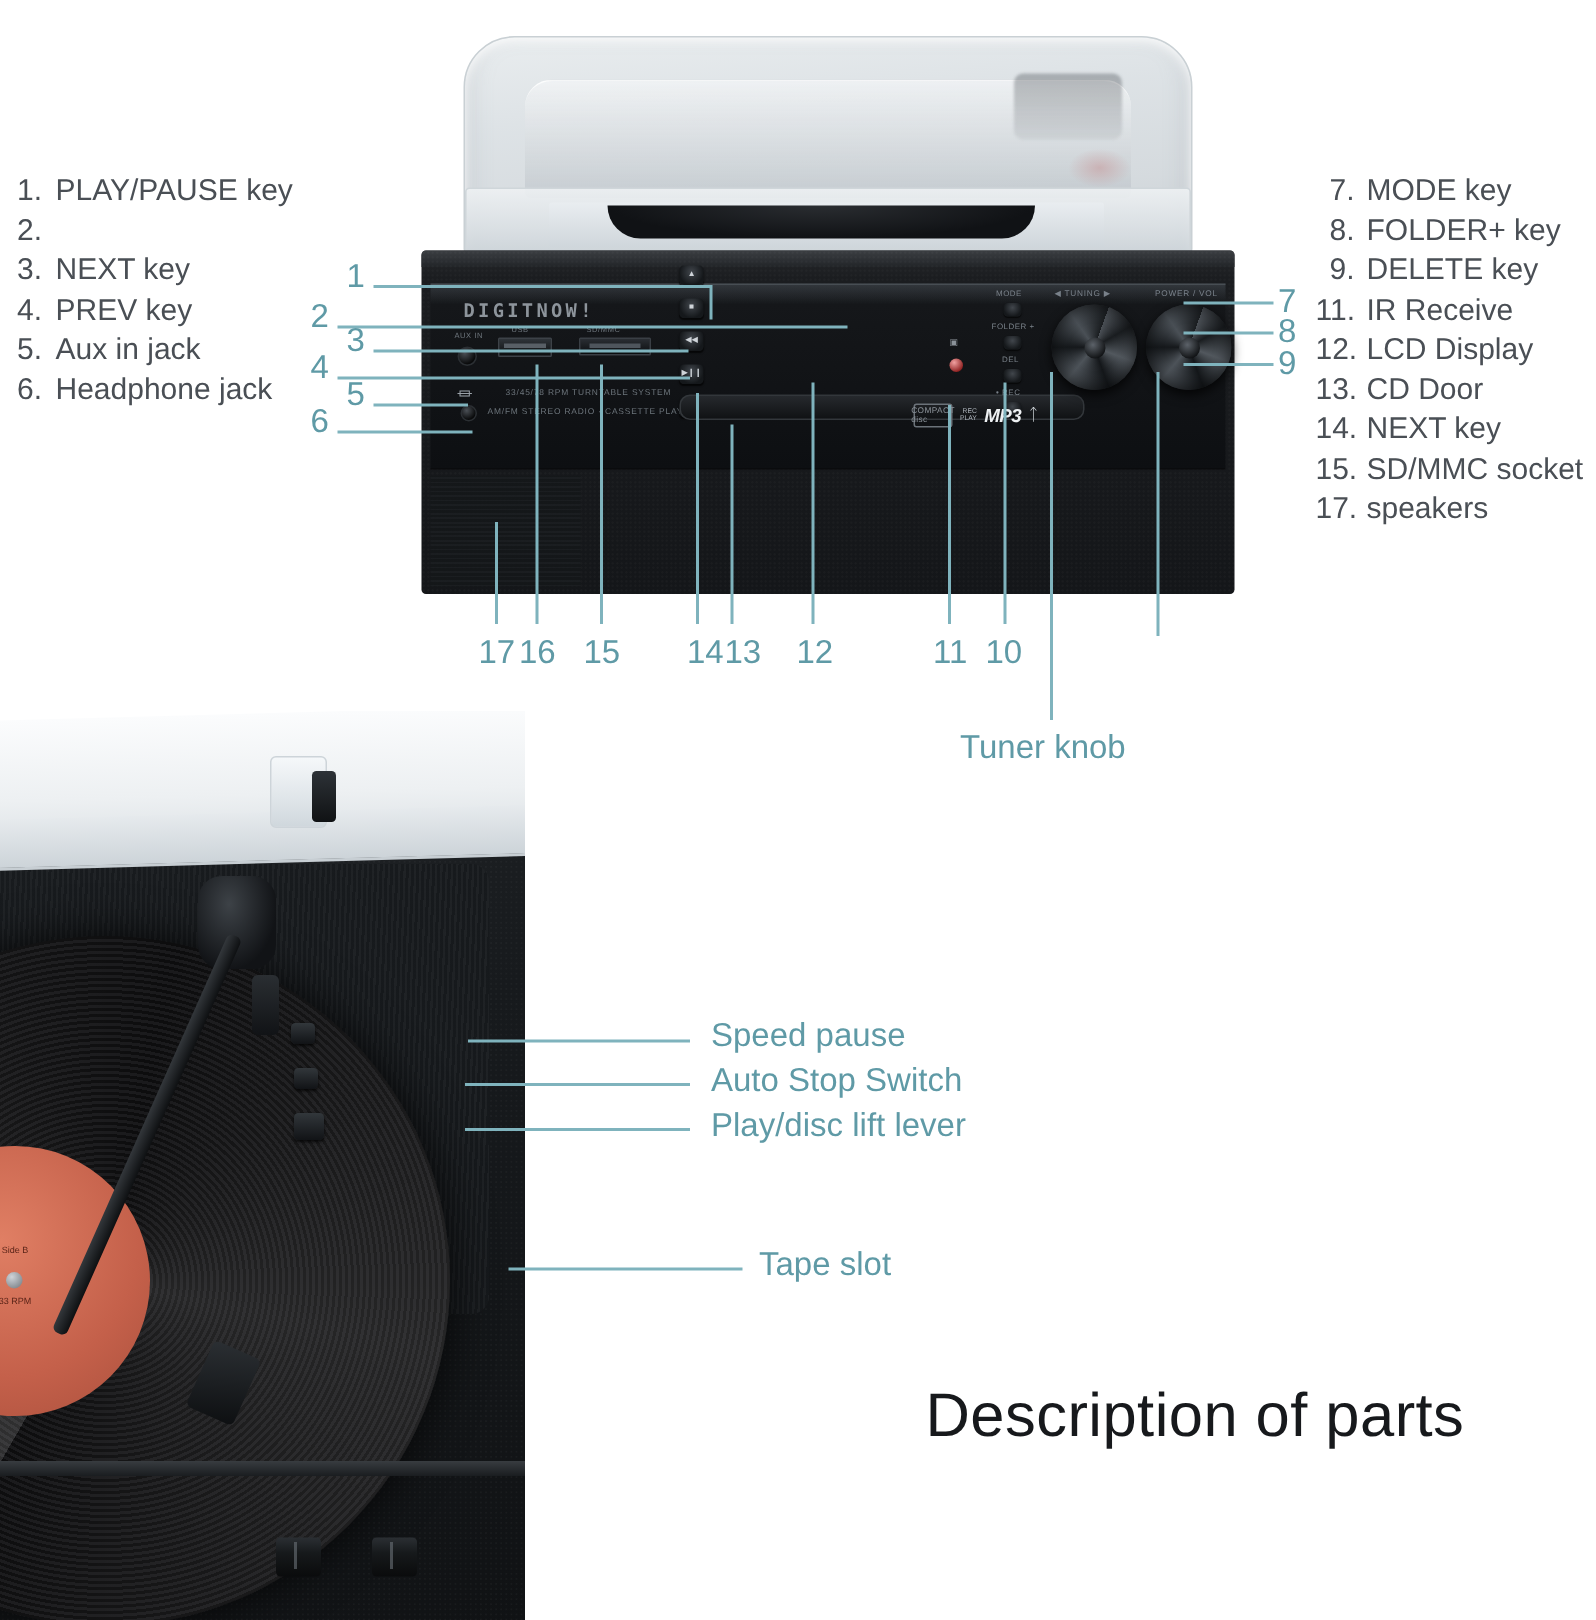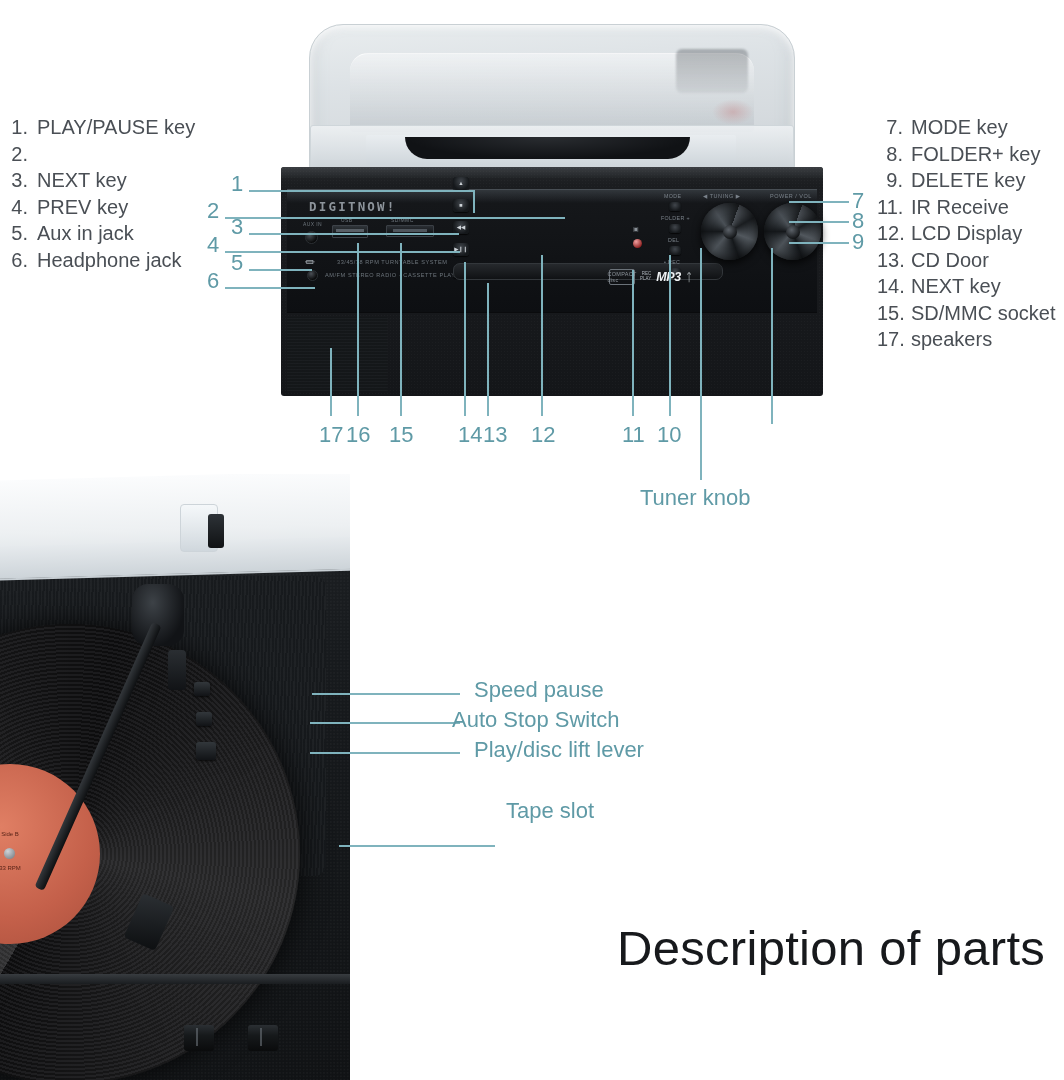--- a/index.html
+++ b/index.html
@@ -12,21 +12,21 @@
   .callout{position:absolute;color:#5f9aa6;font-size:22px;line-height:1.1;white-space:nowrap;}
 
   
   .parts-list{position:absolute;font-size:20px;line-height:26.5px;color:#4a4f55;white-space:nowrap;}
   .parts-list .row{display:flex;}
   .parts-list .idx{display:inline-block;text-align:right;}
   .left-list .idx{width:20px;margin-right:9px;}
   .right-list .idx{width:26px;margin-right:8px;}
 
   
-  .title{position:absolute;font-size:49px;color:#17191c;letter-spacing:0.3px;
+  .title{position:absolute;font-size:41px;color:#17191c;letter-spacing:0.3px;
          white-space:nowrap;font-weight:400;}
 
   
   .device{position:absolute;left:281px;top:24px;width:542px;height:436px;}
 
   
   .cover{position:absolute;left:28px;top:0px;width:484px;height:146px;
     background:linear-gradient(175deg,rgba(232,236,238,.95) 0%,rgba(215,221,225,.85) 35%,rgba(199,206,211,.75) 70%,rgba(186,194,200,.8) 100%);
     border:1px solid #c9d0d4;
     border-radius:34px 34px 6px 6px;
@@ -419,23 +419,23 @@
     <div class="tt-lid"></div>
     <div class="tt-lid2"></div>
     <div class="clip"></div>
     <div class="clip-arm"></div>
   </div>
 
   <div class="leader" style="left:312px;top:693px;width:148px;"></div>
   <div class="callout" style="left:474px;top:678px;">Speed pause</div>
 
   <div class="leader" style="left:310px;top:722px;width:150px;"></div>
-  <div class="callout" style="left:452px;top:708px;">Auto Stop Switch</div>
+  <div class="callout" style="left:474px;top:708px;">Auto Stop Switch</div>
 
   <div class="leader" style="left:310px;top:752px;width:150px;"></div>
   <div class="callout" style="left:474px;top:738px;">Play/disc lift lever</div>
 
   <div class="leader" style="left:339px;top:845px;width:156px;"></div>
-  <div class="callout" style="left:506px;top:799px;">Tape slot</div>
+  <div class="callout" style="left:506px;top:831px;">Tape slot</div>
 
   <div class="title" style="left:617px;top:920px;">Description of parts</div>
 
 </div>
 
 </body></html>

